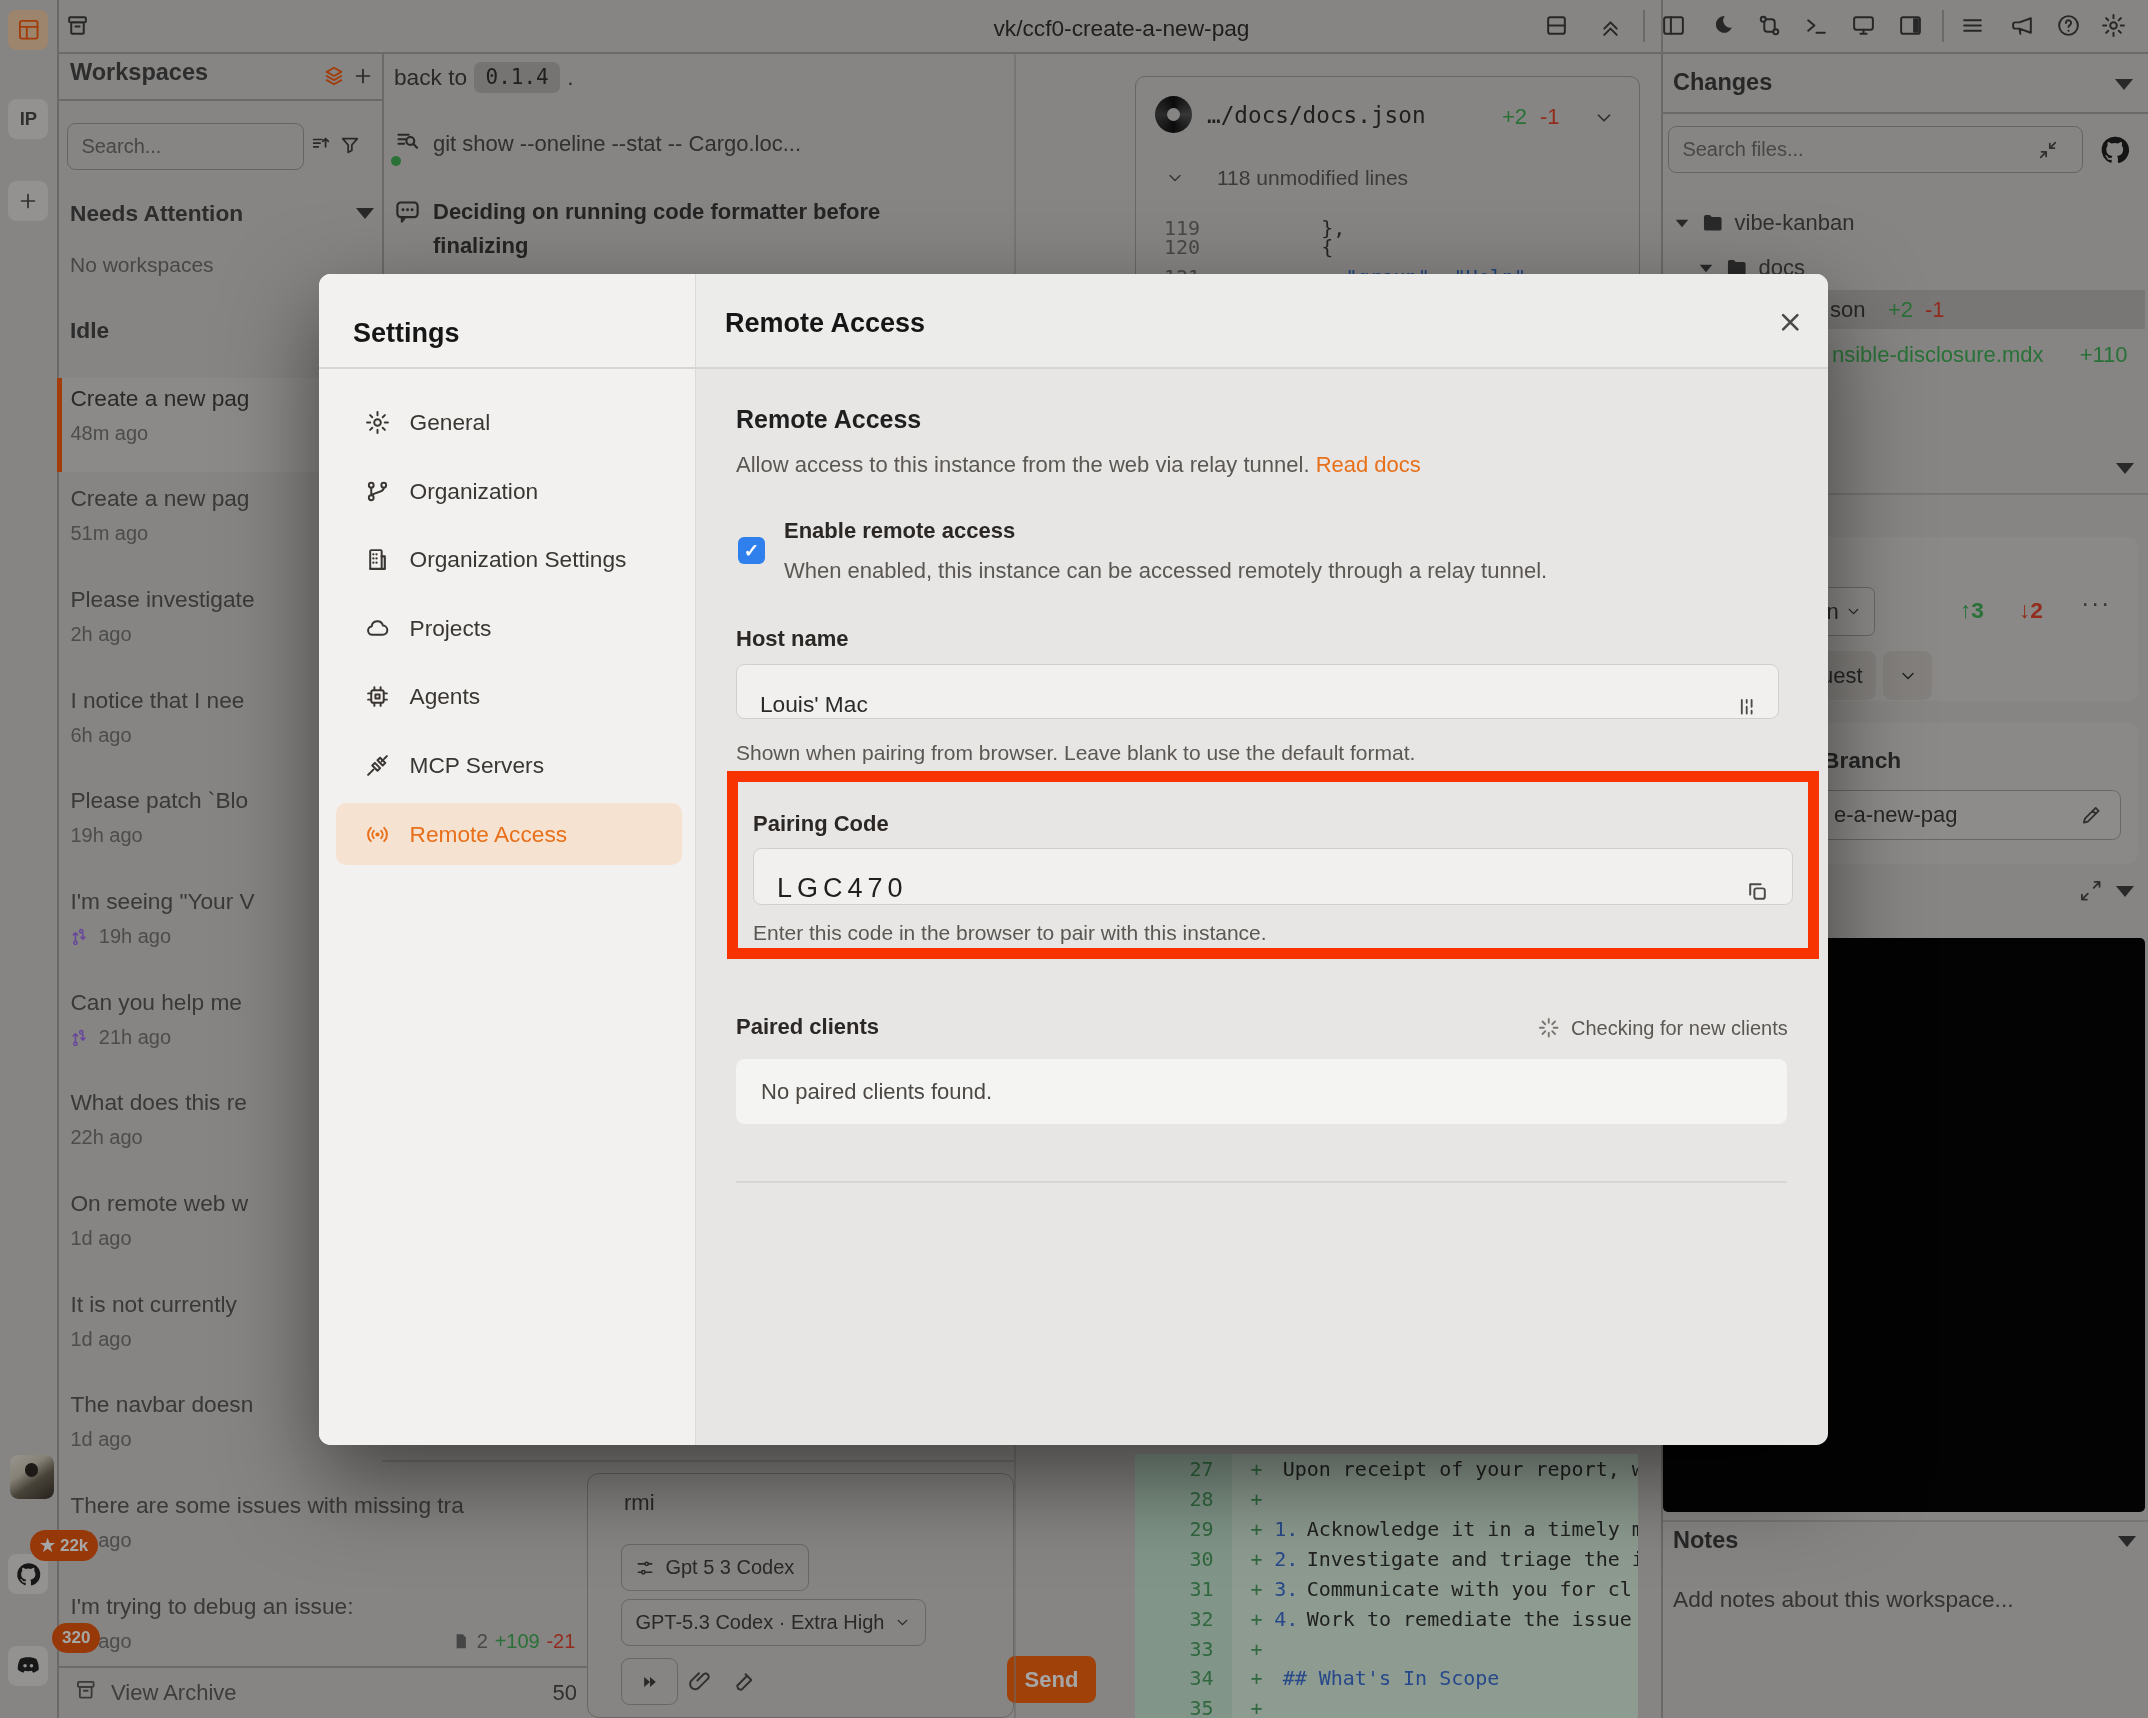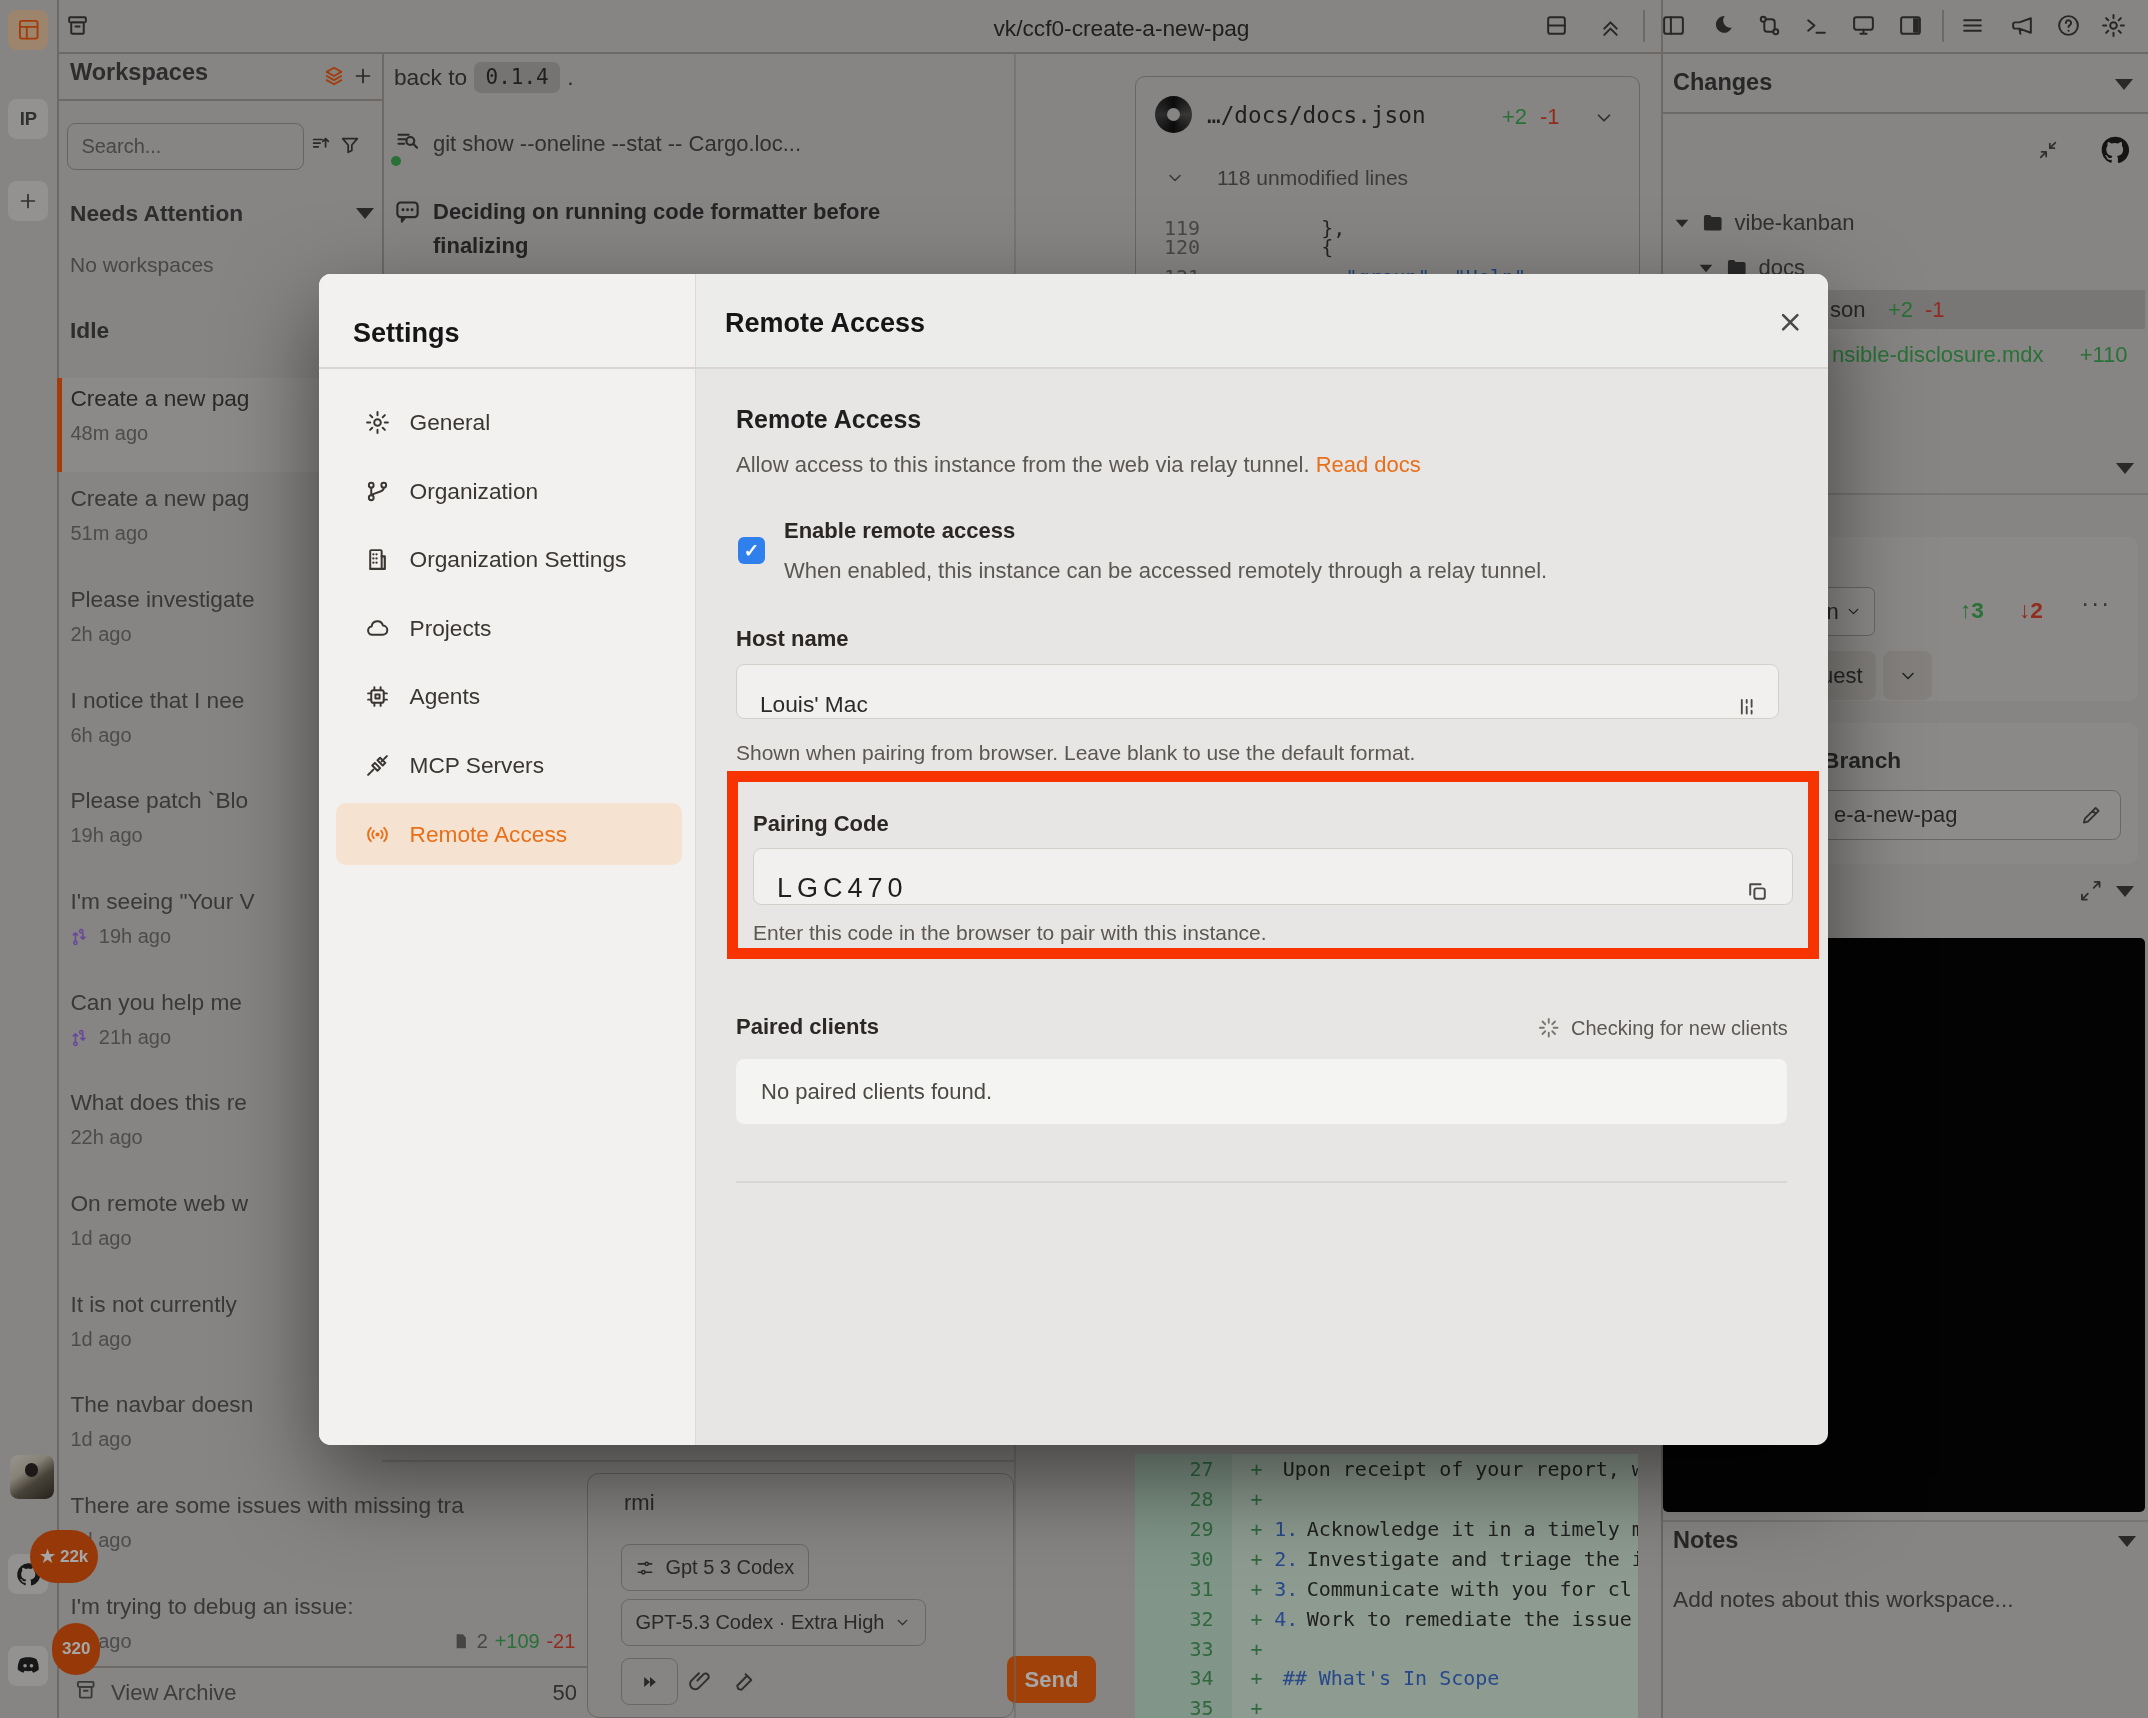--- a/index.html
+++ b/index.html
@@ -20,21 +20,21 @@
   .vline{position:absolute;width:1.7px;background:var(--line);}
   .fill{fill:currentColor;stroke:none;}
 
   
   .tb-title{left:864px;top:15px;width:515px;text-align:center;font-size:22.7px;color:var(--ink);white-space:nowrap;}
   .tb-ic{top:13.4px;width:25px;height:25px;color:#3c3c3c;}
 
   
   .tile{left:8.4px;width:40px;height:40px;border-radius:8.4px;background:var(--tile);display:flex;align-items:center;justify-content:center;color:#4a4a4a;}
   .tile.active{background:#f2cda8;color:var(--acc);}
-  .badge{position:absolute;background:#e8560f;color:#fff;font-size:17px;font-weight:700;border-radius:838px;padding:16px 10px;white-space:nowrap;z-index:5;}
+  .badge{position:absolute;background:#e8560f;color:#fff;font-size:17px;font-weight:700;border-radius:838px;padding:5px 10px;white-space:nowrap;z-index:5;}
   .avatar{left:10px;top:1455px;width:44px;height:44px;border-radius:8.4px;
     background:linear-gradient(145deg,#e8e4da 0%,#cfc8b8 35%,#6f6758 60%,#3a342b 100%);}
   .avatar:after{content:"";position:absolute;left:15px;top:8.4px;width:13.4px;height:13.4px;border-radius:50%;background:#2c2722;}
 
   
   .ws-h{left:70px;top:59px;font-size:23.5px;font-weight:700;color:var(--ink2);}
   .search{position:absolute;border:1.7px solid #9d9994;border-radius:8.4px;background:transparent;
     font-family:"Liberation Sans",sans-serif;font-size:20px;color:#4a4a4a;padding:0 13.4px;outline:none;}
   .search::placeholder{color:var(--mut);}
   .sec{position:absolute;font-size:22.7px;font-weight:700;color:var(--ink2);}
@@ -514,20 +514,21 @@
           <span class="mk"></span>
           <span class="t"></span>
         </div>
       </div>
   </div>
 
   <div class="vline" style="left:1661px;top:0;height:1718px"></div>
   <div class="abs rp-h" style="left:1673px;top:69px">Changes</div>
   <div class="abs cdown" style="left:2115px;top:79px"></div>
   <div class="hline" style="left:1661px;width:487px;top:112px"></div>
+  <input class="search" style="left: 1668px; top: 126px; width: 386px; height: 45px;" placeholder="Search files...">
   <svg class="abs ic" style="left:2037px;top:139px;width:22px;height:22px;color:#4a4a4a" viewBox="0 0 24 24">
       <path d="M10 14H5m5 0v5m0-5l-6 6M14 10h5m-5 0V5m0 5l6-6"></path>
     </svg>
   <svg class="abs" style="left:2099px;top:134px;width:32px;height:32px;color:#1f1f1f" viewBox="0 0 24 24">
       <path class="fill" d="M12 2a10 10 0 00-3.2 19.5c.5.1.7-.2.7-.5v-1.7c-2.8.6-3.4-1.2-3.4-1.2-.5-1.2-1.1-1.5-1.1-1.5-.9-.6.1-.6.1-.6 1 .1 1.5 1 1.5 1 .9 1.5 2.3 1.1 2.9.8.1-.6.3-1.1.6-1.3-2.2-.3-4.6-1.1-4.6-5 0-1.1.4-2 1-2.7-.1-.3-.4-1.3.1-2.7 0 0 .8-.3 2.7 1a9.4 9.4 0 015 0c1.9-1.3 2.7-1 2.7-1 .5 1.4.2 2.4.1 2.7.6.7 1 1.6 1 2.7 0 3.9-2.4 4.7-4.6 5 .4.3.7.9.7 1.9v2.8c0 .3.2.6.7.5A10 10 0 0012 2z"></path>
     </svg>
 
   <div class="treerow" style="left:1673px;top:210px">
     <span class="cdown" style="transform:scale(.7)"></span>
     <svg style="width:23.5px;height:23.5px;color:#3f3f3f" viewBox="0 0 24 24">

